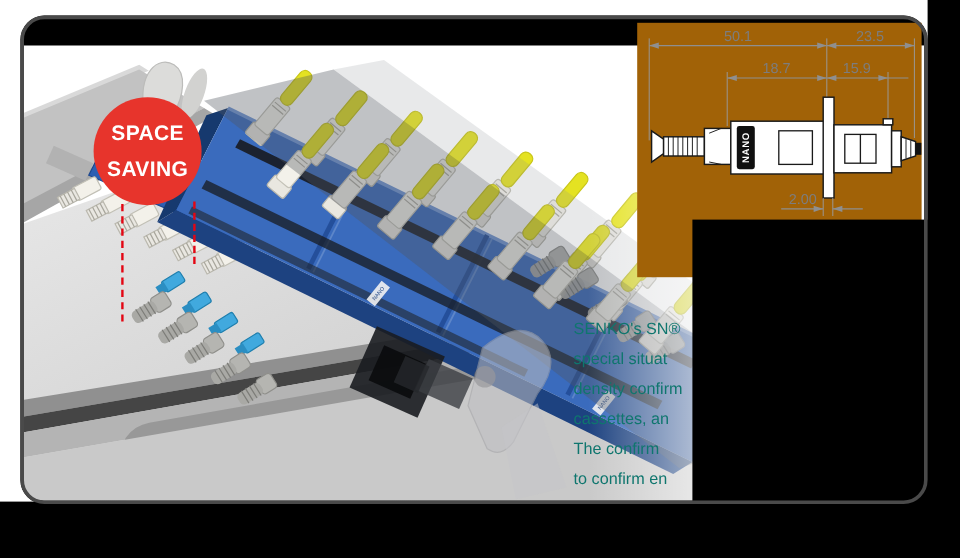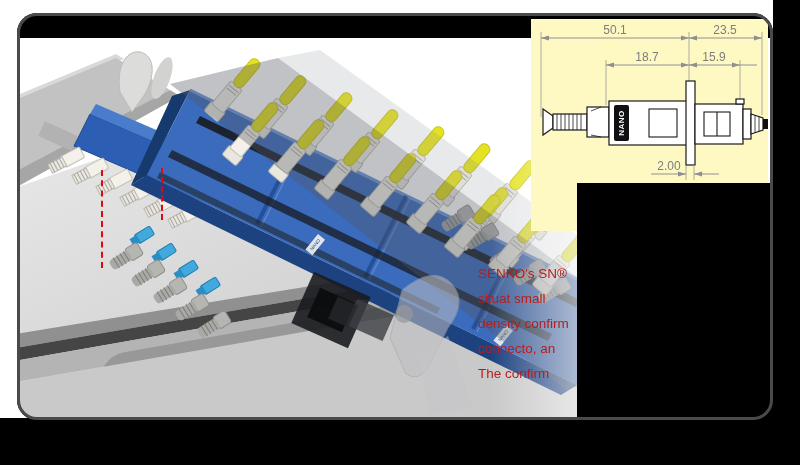--- a/index.html
+++ b/index.html
@@ -16,24 +16,24 @@
                 border-radius:0 0 16px 16px;overflow:hidden;}
   .illustration svg{display:block;}
   
   .badge{left:58px;top:43px;width:90px;height:90px;border-radius:50%;background:#e7342c;
          color:#fff;font-weight:bold;font-size:17.5px;line-height:30px;text-align:center;
          padding-top:15px;box-sizing:border-box;letter-spacing:.3px;}
   .dash{border-left:2px dashed #e30613;width:0;}
   .dash-l{left:81px;top:132px;height:98px;}
   .dash-r{left:141px;top:130px;height:52px;}
   
-  .desc{left:458px;top:223px;width:118px;color:#b91c1c;font-size:13.5px;line-height:25px;}
+  .desc{left:458px;top:223px;width:118px;color:#0f766e;font-size:13.5px;line-height:25px;}
   .desc div{white-space:nowrap;}
   
-  .drawing{left:531px;top:19px;width:237px;height:212px;background:#fef9c3;}
+  .drawing{left:531px;top:19px;width:237px;height:212px;background:#a16207;}
   .dim{fill:#7d7d7d;font-family:"Liberation Sans",sans-serif;font-size:12px;text-anchor:middle;}
   .dl{stroke:#8f8f8f;stroke-width:1;fill:none;}
   .el{stroke:#9a9a9a;stroke-width:.8;fill:none;}
   .ol{stroke:#1a1a1a;stroke-width:1.2;fill:#fff;}
   .arw{fill:#8f8f8f;}
   
   .textbox{left:577px;top:183px;width:223px;height:247px;background:#000;}
   
   .panel-border{left:17px;top:13px;width:756px;height:407px;border:3px solid #4a4a4a;
                 border-radius:20px;box-sizing:border-box;background:transparent;pointer-events:none;}
@@ -209,27 +209,32 @@
         <path d="M382,252 Q414,226 432,246 Q448,264 428,290 L408,330 Q398,344 386,336 L370,300 Z" fill="#bfbfc2" opacity=".55" stroke="#a2a2a6"></path>
         <polygon points="398,318 428,298 452,368 410,378" fill="#c6c6c9" opacity=".5"></polygon>
       </g>
 
       <rect x="470" y="0" width="280" height="379" fill="url(#fadeR)"></rect>
     </svg>
 
     <div class="abs dash dash-l"></div>
     <div class="abs dash dash-r"></div>
 
+    <div class="abs badge">
+      <div>SPACE</div>
+      <div>SAVING</div>
+    </div>
 
     <div class="abs desc">
       <div>SENKO's SN®</div>
-      <div>situat small</div>
+      <div>special situat</div>
       <div>density confirm</div>
-      <div>connecto, an</div>
+      <div>cassettes, an</div>
       <div>The confirm</div>
+      <div>to confirm en</div>
     </div>
   </div>
 
   <div class="abs drawing">
     <svg viewBox="0 0 237 164" width="237" height="164">
 
       <line class="el" x1="10" y1="13" x2="10" y2="98"></line>
       <line class="el" x1="231" y1="13" x2="231" y2="96"></line>
       <line class="el" x1="158" y1="13" x2="158" y2="62"></line>
       <line class="el" x1="75" y1="41" x2="75" y2="86"></line>

